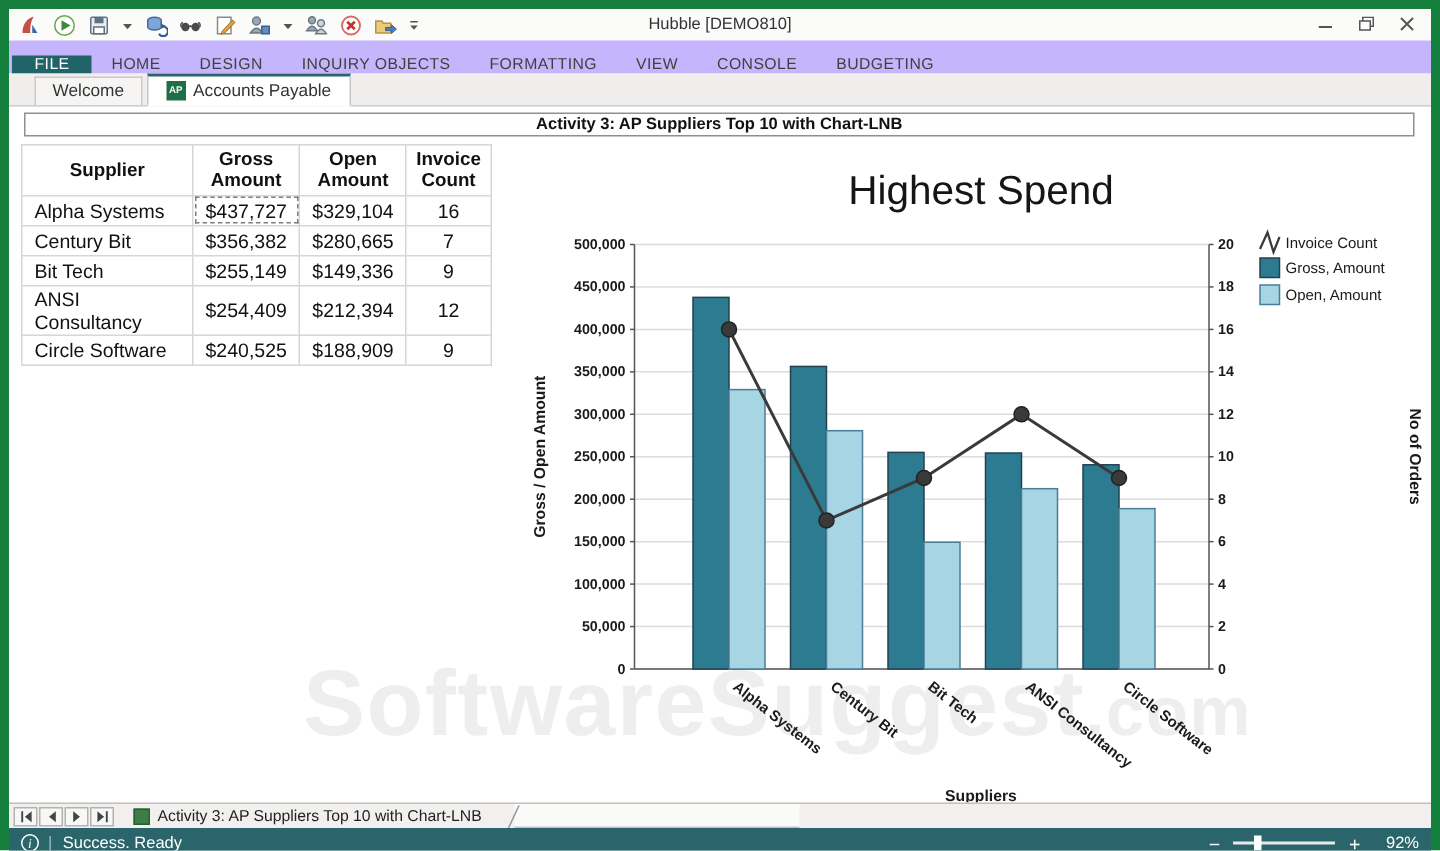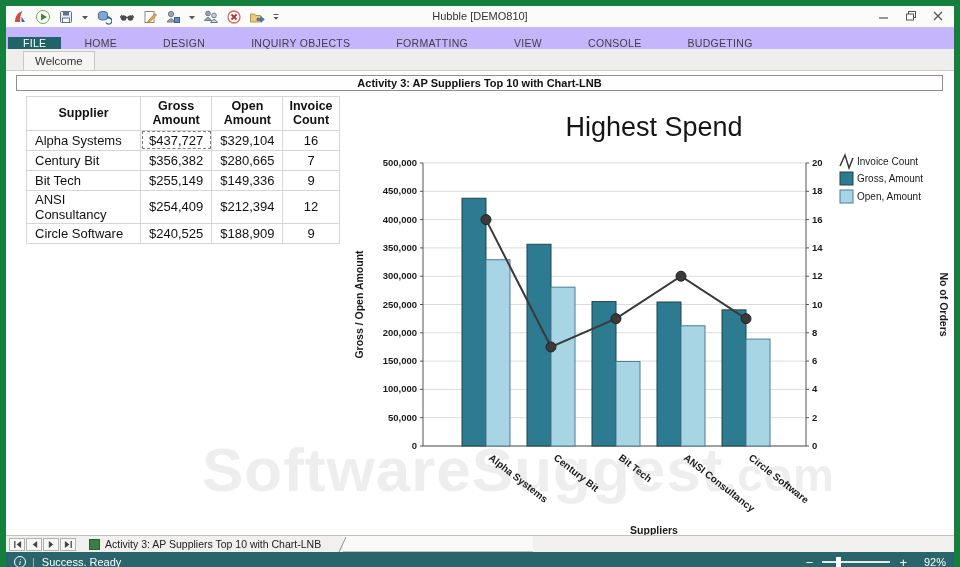--- a/index.html
+++ b/index.html
@@ -16,21 +16,21 @@
   .qat .ic.narrow { width:8px; }
   .win-title { position:absolute; left:0; right:0; top:0; height:21px; line-height:21px;
                text-align:center; font-size:11px; color:#333; pointer-events:none; }
   .win-controls { position:absolute; right:3px; top:0; display:flex; z-index:2; }
   .win-btn { width:27px; height:20px; display:flex; align-items:center; justify-content:center;
              color:#555; cursor:pointer; }
 
   
   .ribbon { position:absolute; left:0; top:21px; right:0; height:22px; background:#c4b5fd;
             display:flex; align-items:flex-end; }
-  .rtab { padding:0 23px; display:flex; align-items:center; font-size:10.5px;
+  .rtab { padding:0 13px; display:flex; align-items:center; font-size:10.5px;
           color:#404040; letter-spacing:.3px; cursor:pointer; }
   .rtab.file { background:#20646a; color:#fff; padding:0 15px; margin-left:2px; }
 
   
   .doctabs { position:absolute; left:0; top:43px; right:0; height:22px; background:#efeeec;
              border-bottom:1px solid #cfcecb; display:flex; align-items:flex-end;text-align:right; }
   .dtab { display:flex; align-items:center; gap:5px; font-size:11.5px; color:#333;
           cursor:pointer; }
   .dtab.inactive { margin-left:17px; height:19px; padding:0 11px;
           background:#f6f5f4; border:1px solid #c9c8c5; border-bottom:none; }
@@ -39,21 +39,21 @@
           border-top:2px solid #2b656c; }
   .ap-ico { width:13px; height:13px; background:#1f6e49; color:#eafbe9; font-size:6.5px;
             font-weight:bold; display:flex; align-items:center; justify-content:center; }
 
   
   .activity-hdr { position:absolute; left:10px; right:11px; top:69px; height:16px;
                   border:1px solid #8f8f8f; background:#fefefe; text-align:center;
                   font-size:11px; font-weight:bold; line-height:14px; color:#111; }
 
   
-  table.data { position:absolute; left:8px; top:90px; border-collapse:collapse;margin-left:12px; }
+  table.data { position:absolute; left:8px; top:90px; border-collapse:collapse; }
   table.data th { border:1px solid #d6d6d6; font-size:12.5px; font-weight:bold;
                   padding:2px 6px; text-align:center; vertical-align:middle;
                   line-height:1.15; color:#111; }
   table.data td { border:1px solid #d6d6d6; font-size:13px; padding:1px 8px;
                   height:20px; color:#111; cursor:cell; }
   td.c-sup { width:114px; text-align:left; font-size:13.5px; }
   td.c-amt { width:68px; text-align:left; }
   td.c-cnt { width:56px; text-align:center; }
   td.selected { outline:1.6px dashed #7d7d7d; outline-offset:-2px; }
 
@@ -191,20 +191,24 @@
     <span class="rtab">INQUIRY OBJECTS</span>
     <span class="rtab">FORMATTING</span>
     <span class="rtab">VIEW</span>
     <span class="rtab">CONSOLE</span>
     <span class="rtab">BUDGETING</span>
   </div>
 
   <div class="doctabs">
     <span class="dtab inactive">
       <span>Welcome</span>
+    </span>
+    <span class="dtab active">
+      <span class="ap-ico">AP</span>
+      <span>Accounts Payable</span>
     </span>
   </div>
 
   <div class="activity-hdr">Activity 3: AP Suppliers Top 10 with Chart-LNB</div>
 
   <table class="data">
     <thead>
       <tr>
         <th><span>Supplier</span></th>
         <th>

